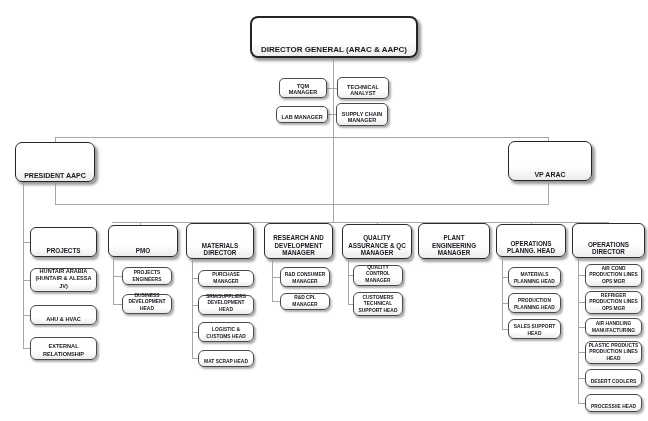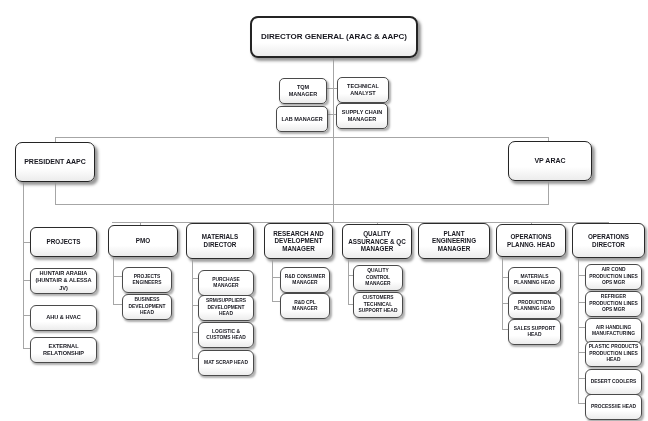--- a/index.html
+++ b/index.html
@@ -1,23 +1,23 @@
 <!DOCTYPE html>
 <html><head>
 <meta charset="utf-8">
 <style>
   html,body{margin:0;padding:0;background:#fff;}
   .stage{position:relative;width:648px;height:421px;background:#ffffff;
          font-family:"Liberation Sans",sans-serif;overflow:hidden;}
   .ln{position:absolute;background:#a6a6a6;}
-  .bx{position:absolute;display:flex;align-items:center;justify-content:center;
+  .bx{position:absolute;display:flex;align-items:flex-end;justify-content:center;
       text-align:center;background:linear-gradient(180deg,#ffffff 65%,#ececec 100%);
       border:1px solid #4a4a4a;border-radius:6px;
       box-shadow:1.5px 2px 2px rgba(110,110,110,.55);
-      color:#17171f;font-weight:bold;line-height:1.2;padding:12px 2px;box-sizing:border-box;}
+      color:#17171f;font-weight:bold;line-height:1.2;padding:1px 2px;box-sizing:border-box;}
   .major{border:2px solid #242424;border-radius:8px;font-size:8px;
          box-shadow:2.5px 3px 3px #989898;}
   .exec{border:1.7px solid #242424;border-radius:7px;font-size:7px;
         box-shadow:2.5px 3px 3px #989898;}
   .hdr{border:1.6px solid #2b2b2b;border-radius:6px;font-size:6.3px;
        box-shadow:2px 2.5px 2.5px #a2a2a2;}
   .sm{font-size:5.5px;border-radius:5px;}
   .child{font-size:4.9px;border-radius:6px;line-height:1.3;}
   .lg{font-size:5.6px;}
 </style>

